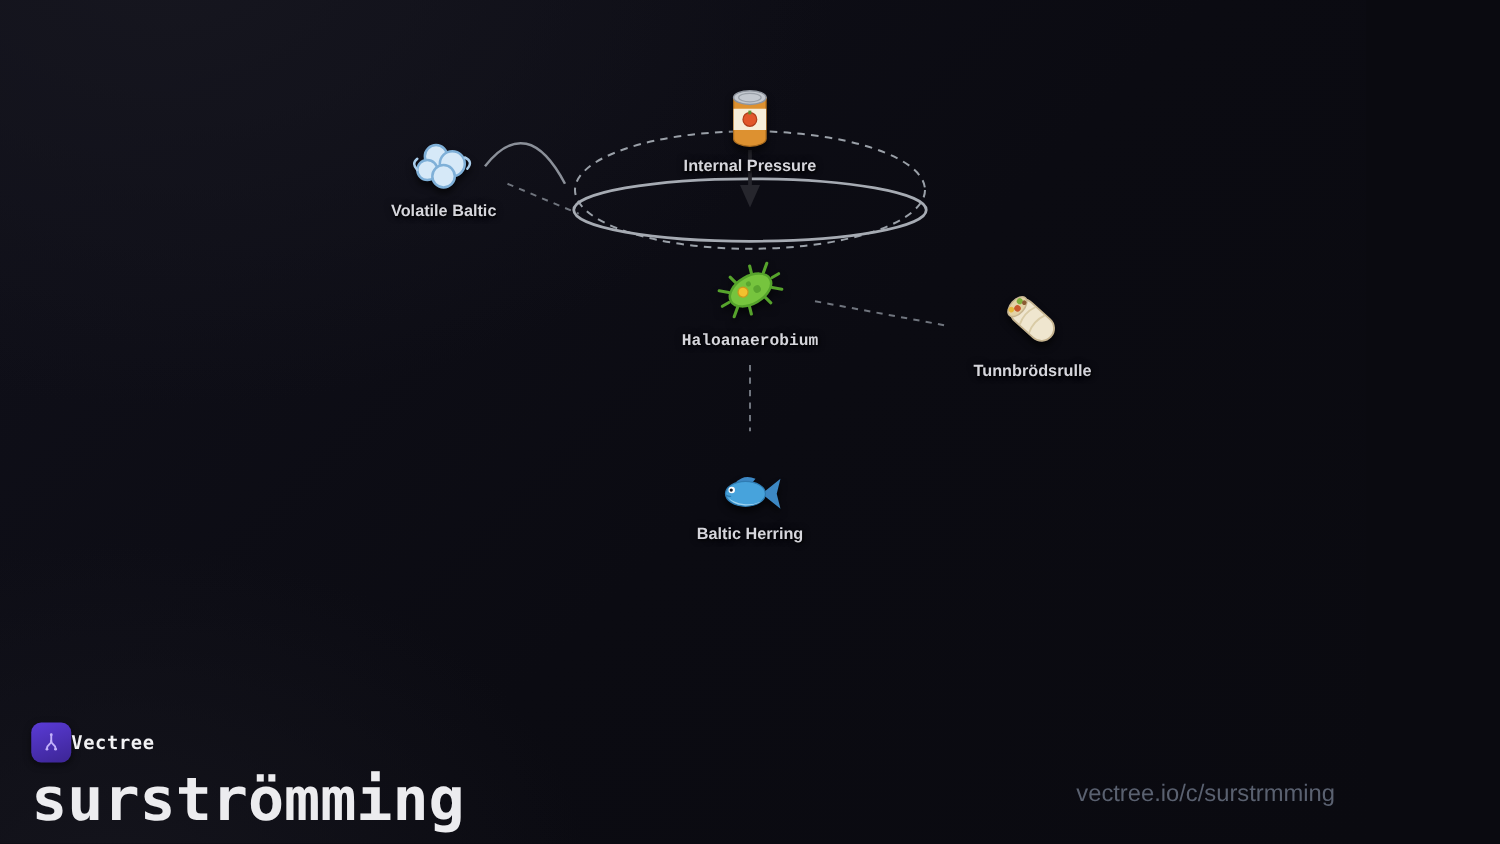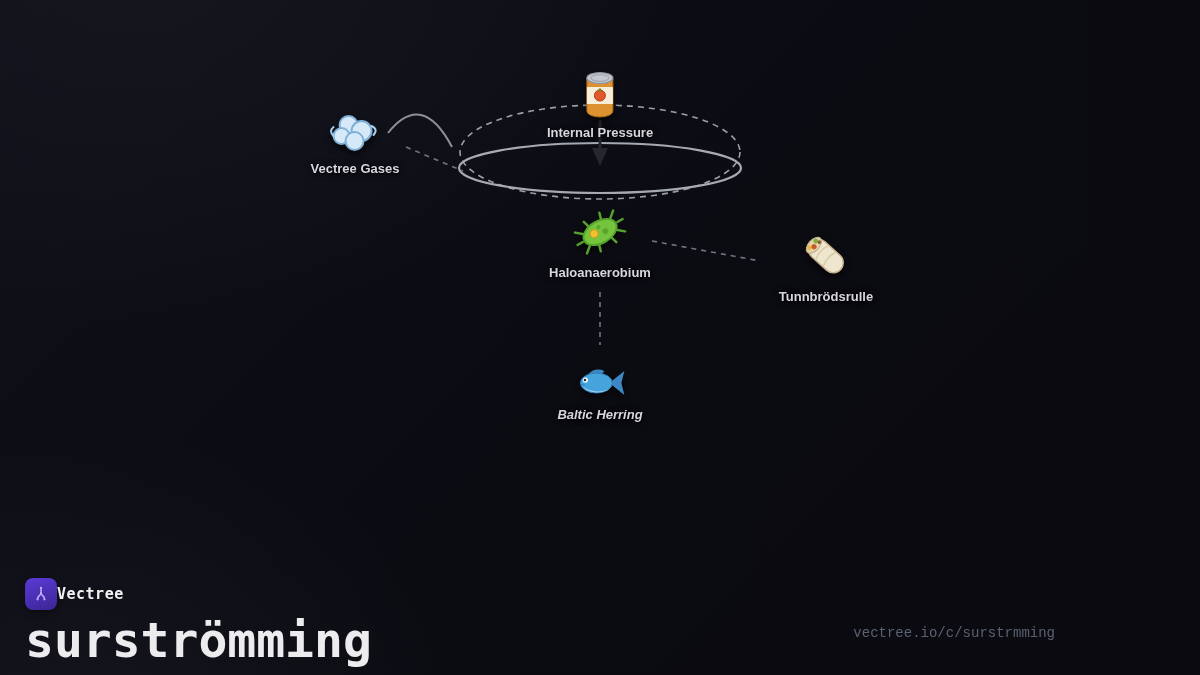--- a/index.html
+++ b/index.html
@@ -39,23 +39,23 @@
     font-size: 13px;
     font-weight: bold;
     color: #d6d6dc;
     white-space: nowrap;
     text-shadow: 1px 1px 2px rgba(0,0,0,0.9), 0 0 6px rgba(0,0,0,0.6);
   }
 
   
   .node-can     { left: 600px; top: 70px;  }
   .node-wind    { left: 355px; top: 112px; }
-  .node-microbe { left: 600px; top: 204px; }
+  .node-microbe { left: 600px; top: 204px; font-family: Liberation Mono, monospace; }
   .node-wrap    { left: 826px; top: 228px; align-items: center; }
-  .node-fish    { left: 600px; top: 364px; font-style: italic; }
+  .node-fish    { left: 600px; top: 376px; }
 
   
   .brand-row {
     position: absolute;
     left: 25px; top: 578px;
     display: flex; align-items: center; 
     z-index: 3;
   }
   .logo {
     width: 32px; height: 32px;
@@ -76,23 +76,23 @@
     position: absolute;
     left: 25px; top: 612px;
     font-family: "DejaVu Sans Mono", monospace;
     font-weight: bold;
     font-size: 48px;
     color: #ececef;
     z-index: 3;
   }
   .page-url {
     position: absolute;
-    right: 38px; top: 625px;
-    font-family: Liberation Mono, monospace;
-    font-size: 14px;
+    right: 25px; top: 625px;
+    font-family: Liberation Sans, sans-serif;
+    font-size: 19px;
     color: #5a6170;
     z-index: 3;
   }
 </style>
 </head>
 <body>
 
 <div class="stage">
 
   <div class="diagram">
@@ -135,21 +135,21 @@
           <g fill="#d6e9f8" stroke="#7fb0d8" stroke-width="2">
             <circle cx="21" cy="13" r="9"></circle>
             <circle cx="34" cy="19" r="10"></circle>
             <circle cx="14" cy="24" r="8"></circle>
             <circle cx="27" cy="29" r="9"></circle>
           </g>
           <path d="M44 14 q7 3 2 9" fill="none" stroke="#a9cdeb" stroke-width="2" stroke-linecap="round"></path>
           <path d="M6 15 q-5 4 0 9" fill="none" stroke="#a9cdeb" stroke-width="2" stroke-linecap="round"></path>
         </svg>
       </span>
-      <span class="label">Vectree Gases</span>
+      <span class="label">Volatile Baltic</span>
     </div>
 
     <div class="node node-microbe">
       <span class="icon">
         <svg width="56" height="56" viewBox="0 0 56 56">
           <g transform="rotate(-30 28 28)">
             <g stroke="#56a32c" stroke-width="2.5" stroke-linecap="round">
               <line x1="8" y1="28" x2="2" y2="28"></line>
               <line x1="48" y1="28" x2="54" y2="28"></line>
               <line x1="12" y1="21" x2="6" y2="16"></line>

